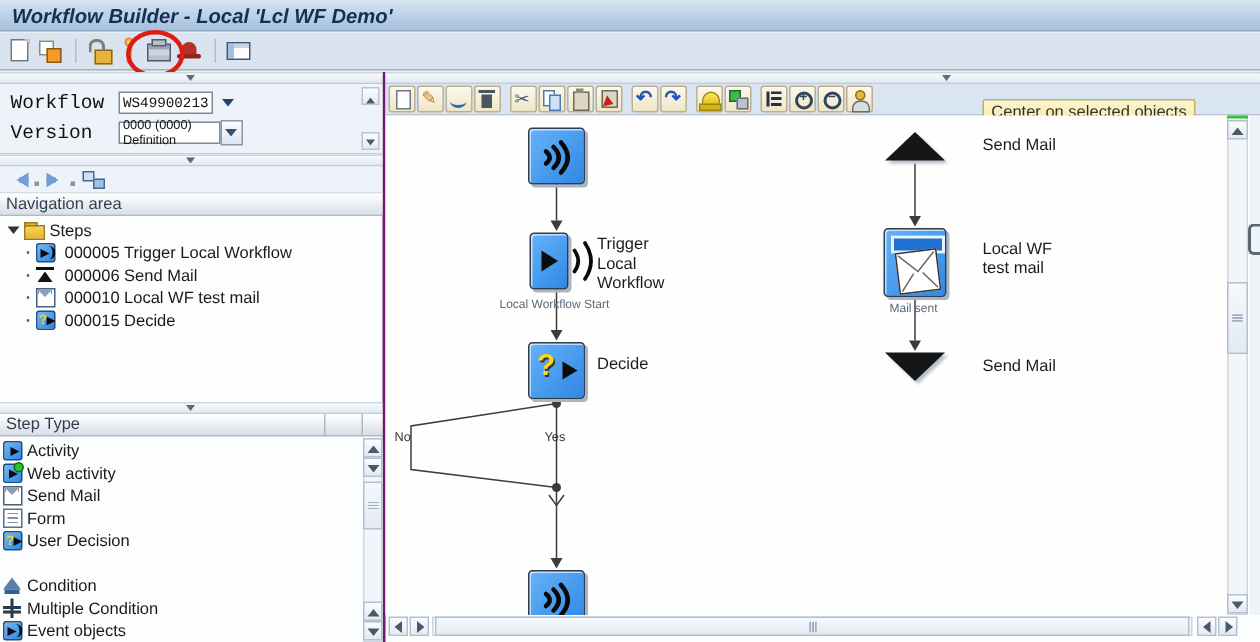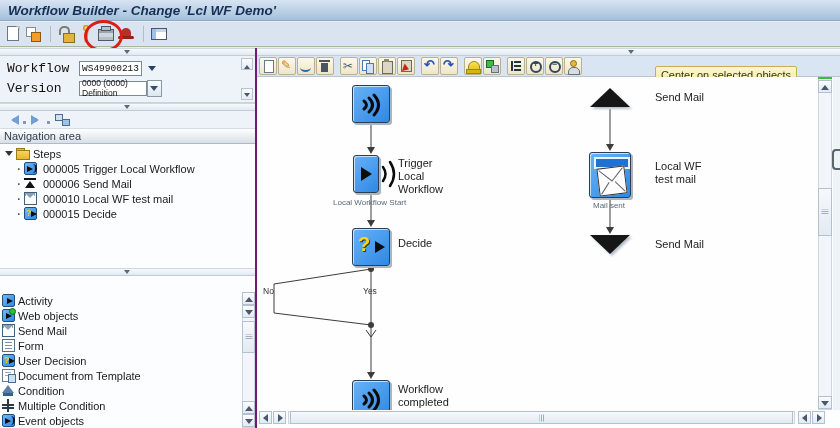--- a/index.html
+++ b/index.html
@@ -169,21 +169,21 @@
   .mail-slot{position:absolute;left:4px;top:4px;width:32px;height:8px;background:#1f72d4;border:2px solid #eaf3fd;}
   .envelope{position:absolute;left:8px;top:14px;width:26px;height:26px;background:#fff;border:1px solid #333;transform:rotate(-7deg);}
   .brace{position:absolute;width:6px;height:17px;border:2px solid #5a6670;border-right:none;border-radius:4px 0 0 4px;background:#eef3f8;}
   .green-tick{position:absolute;background:#35c23a;}
   .gutter{position:absolute;background:#eef3f8;}
 </style>
 </head>
 <body>
 
 <div class="titlebar">
-  <span>Workflow Builder - Change 'Lcl WF Demo'</span>
+  <span>Workflow Builder - Local 'Lcl WF Demo'</span>
 </div>
 
 <div class="app-toolbar">
   <div class="atb ai-new"></div>
   <div class="atb ai-copy"></div>
   <div class="vsep"></div>
   <div class="atb ai-unlock"></div>
   <div class="atb ai-match"></div>
   <div class="atb ai-generate"></div>
   <div class="atb ai-hat"></div>
@@ -257,44 +257,45 @@
     <span class="bullet"></span>
     <span class="ic ic-blue ic-decision"></span>
     <span class="tnum">000015</span>
     <span>Decide</span>
   </div>
 
   <div class="strip" style="top:220px">
       <div class="dn" style="left:124px"></div>
     </div>
 
+  <div class="panel-header" style="top:228px">
+    <span>Step Type</span>
+    <span style="position:absolute;left:216px;top:0;width:1px;height:15px;background:#aeb9c4"></span>
+    <span style="position:absolute;left:241px;top:0;width:1px;height:15px;background:#aeb9c4"></span>
+  </div>
 
   <div class="step-row" style="top:245px">
     <span class="ic ic-blue ic-activity"></span>
     <span>Activity</span>
     </div>
   <div class="step-row" style="top:260px">
     <span class="ic ic-blue ic-web"></span>
-    <span>Web objects</span>
+    <span>Web activity</span>
     </div>
   <div class="step-row" style="top:275px">
     <span class="ic ic-mail"></span>
     <span>Send Mail</span>
     </div>
   <div class="step-row" style="top:290px">
     <span class="ic ic-form"></span>
     <span>Form</span>
     </div>
   <div class="step-row" style="top:305px">
     <span class="ic ic-blue ic-decision"></span>
     <span>User Decision</span>
-    </div>
-  <div class="step-row" style="top:320px">
-    <span class="ic ic-doc"></span>
-    <span>Document from Template</span>
     </div>
   <div class="step-row" style="top:335px">
     <span class="ic ic-cond"></span>
     <span>Condition</span>
     </div>
   <div class="step-row" style="top:350px">
     <span class="ic ic-multi"></span>
     <span>Multiple Condition</span>
     </div>
   <div class="step-row" style="top:365px">
@@ -397,21 +398,20 @@
 
     <div class="node" style="left:95px;top:303px;width:38px;height:38px">
       <svg width="38" height="38">
         <g stroke="#0a0a0a" stroke-width="3" fill="none" stroke-linecap="round">
           <path d="M11 15 Q16 19 11 23"></path>
             <path d="M16 12 Q23 19 16 26"></path>
             <path d="M21 9 Q30 19 21 29"></path>
         </g>
       </svg>
     </div>
-    <div class="nlabel" style="left:141px;top:306px;width:70px">Workflow completed</div>
 
     <div class="tri-up" style="left:333px;top:11px"></div>
     <div class="nlabel" style="left:398px;top:14px">Send Mail</div>
 
     <div class="node" style="left:332px;top:75px;width:42px;height:46px">
       <div class="mail-slot"></div>
       <div class="envelope">
         <svg width="26" height="26">
           <g stroke="#666" stroke-width="1" fill="none">
             <path d="M1 1 L13 13 L25 1"></path>

